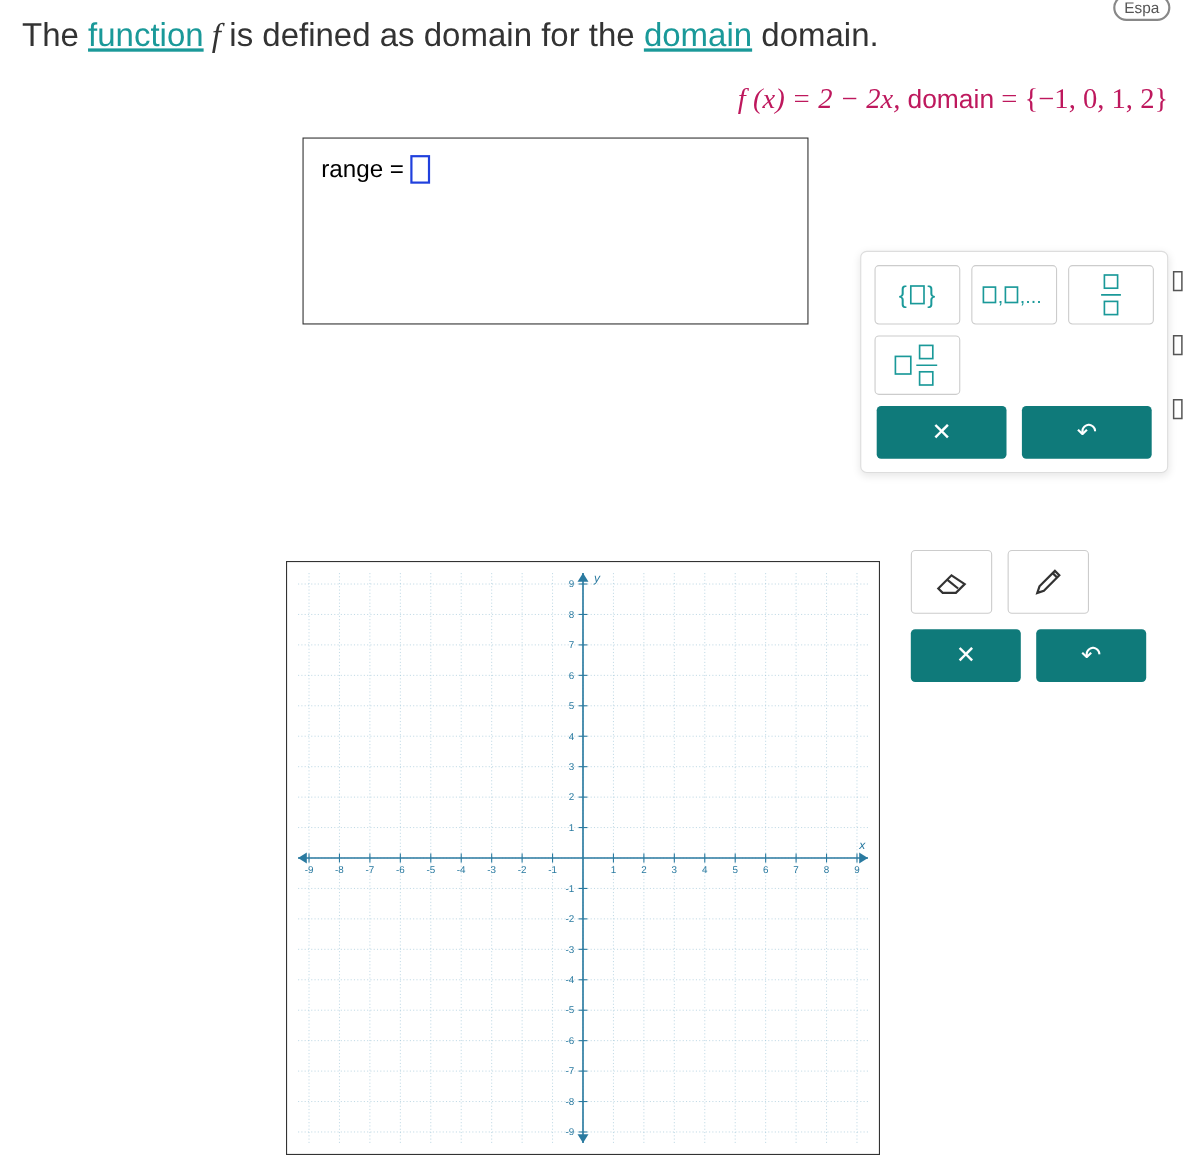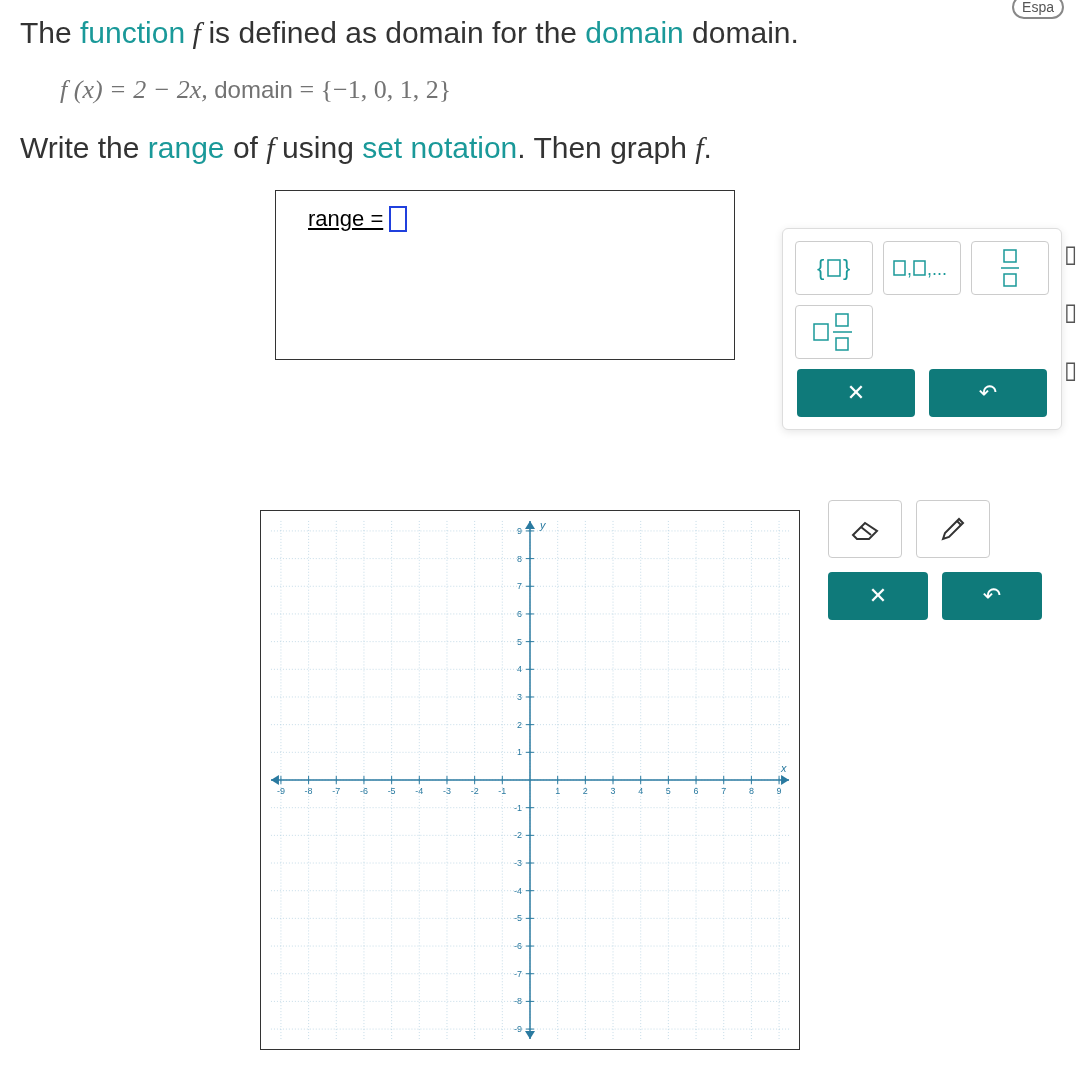--- a/index.html
+++ b/index.html
@@ -13,40 +13,41 @@
   }
   .content { padding: 10px 20px; }
   .question-text {
     font-size: 30px;
     color: #333;
     margin-bottom: 20px;
     line-height: 1.5;
   }
   .link-term {
     color: #1a9999;
+    text-decoration: underline;
     cursor: pointer;
   }
   .math-italic { font-family: 'Times New Roman', serif; font-style: italic; }
   .math-line {
     font-family: 'Times New Roman', serif;
     font-size: 26px;
     margin: 15px 0 20px 40px;
-    color: #737373;
+    color: #be185d;
+    text-align: right;
   }
   .math-line .domain-word { font-family: Arial, sans-serif; font-size: 24px; }
   .range-box {
     border: 1.5px solid #333;
     width: 460px;
     height: 170px;
-    padding: 15px 32px;
+    padding: 15px 16px;
     margin-left: 255px;
     font-size: 22px;
     display: flex;
     align-items: flex-start;
-    text-decoration: underline;
   }
   .range-input-placeholder {
     display: inline-block;
     width: 18px;
     height: 26px;
     border: 2px solid #2040dd;
     margin-left: 6px;
     vertical-align: middle;
   }
   .keypad {
@@ -135,23 +136,20 @@
 <body>
 
 <div class="espa-pill">Espa</div>
 
 <div class="content">
   <div class="question-text">
     <span>The </span><span class="link-term">function</span><span class="math-italic"> f </span><span>is defined as domain for the </span><span class="link-term">domain</span><span> domain.</span>
   </div>
   <div class="math-line">
     <span class="math-italic">f (x) = 2 − 2x,   </span><span class="domain-word">domain</span><span> = {−1, 0, 1, 2}</span>
-  </div>
-  <div class="question-text">
-    <span>Write the </span><span class="link-term">range</span><span> of </span><span class="math-italic">f </span><span>using </span><span class="link-term">set notation</span><span>. Then graph </span><span class="math-italic">f</span><span>.</span>
   </div>
 
   <div class="range-box">
     <span>range =</span>
     <span class="range-input-placeholder"></span>
   </div>
 </div>
 
 <div class="keypad">
   <div class="keypad-row">

